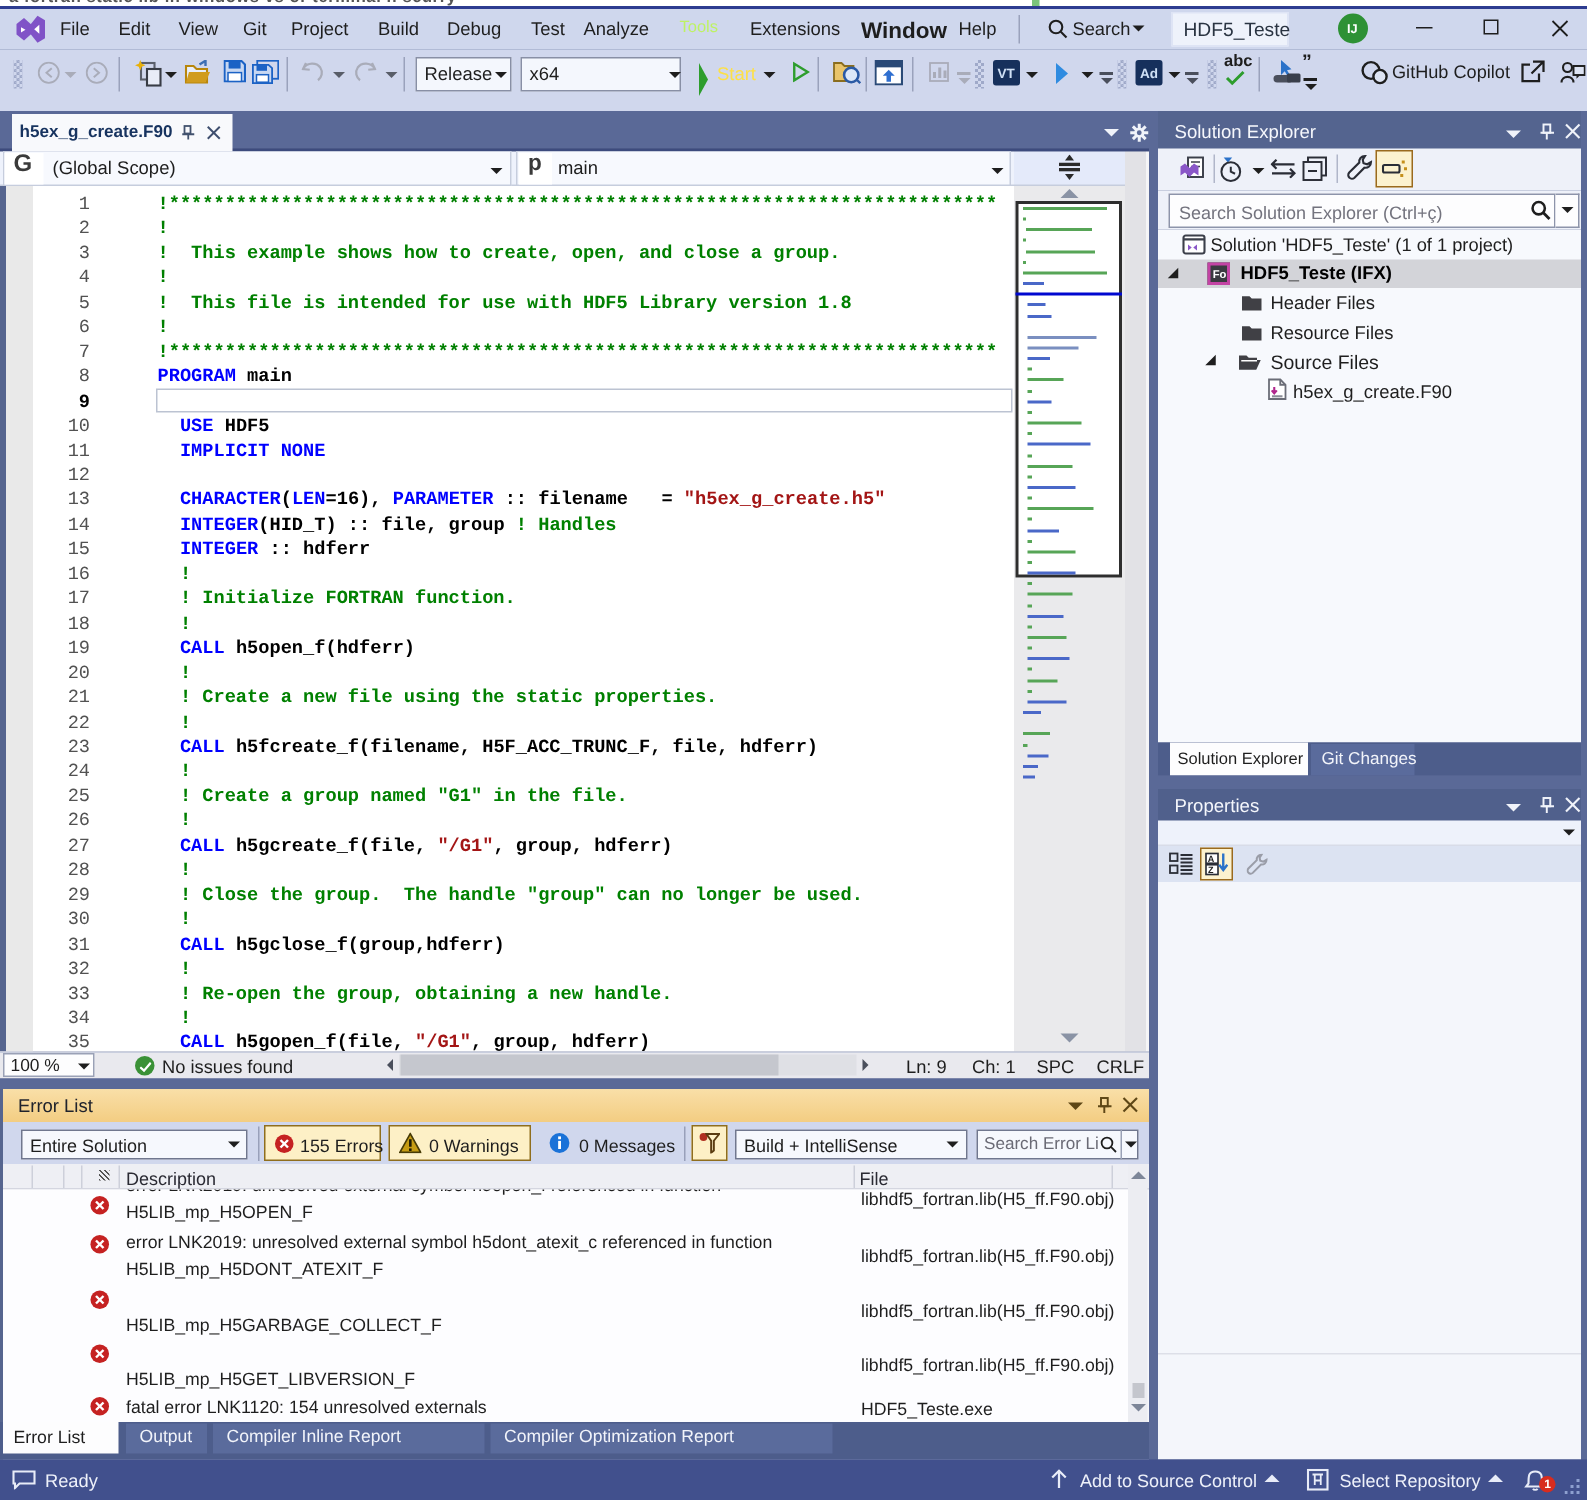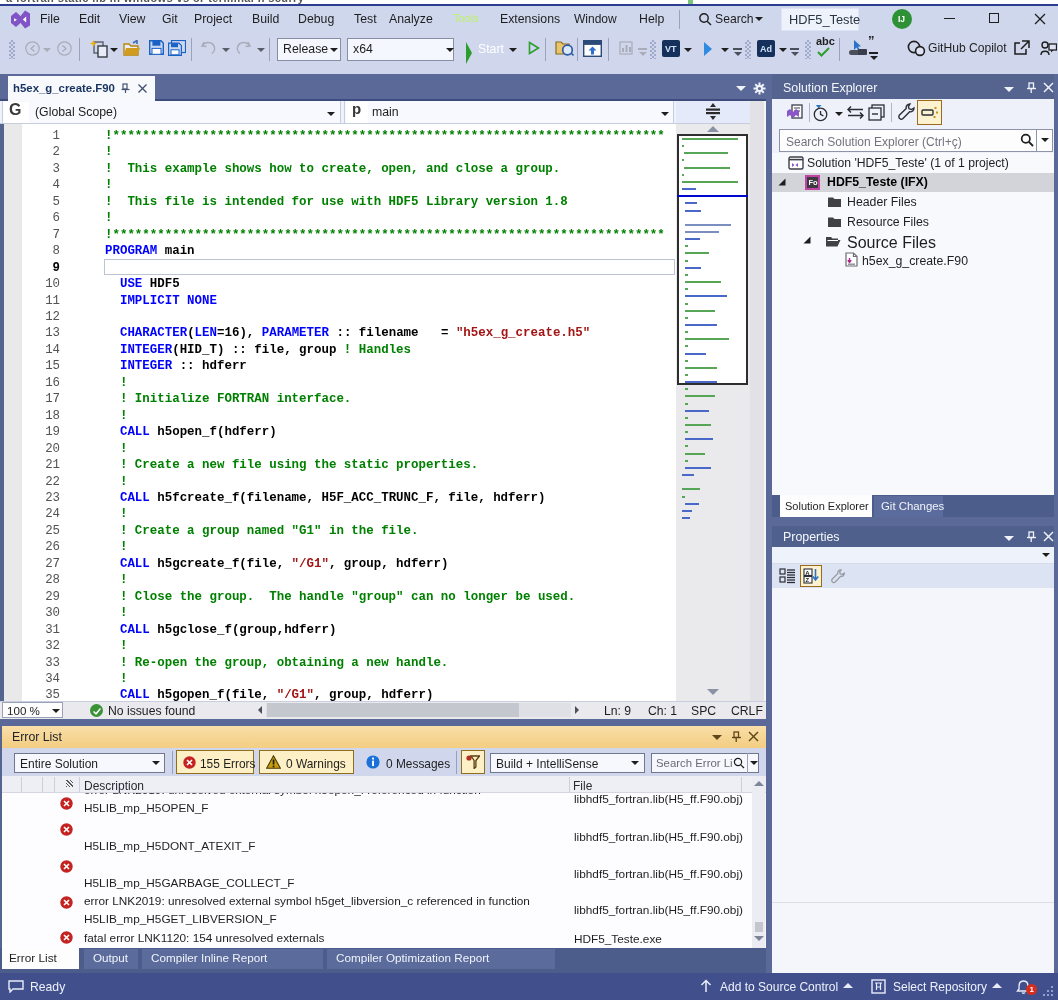--- a/index.html
+++ b/index.html
@@ -24,21 +24,21 @@
 <div class="abs lbl" style="left:79px;top:12px;font-size:12.3px;color:#1e1e1e;font-weight:400;">Edit</div>
 <div class="abs lbl" style="left:119px;top:12px;font-size:12.3px;color:#1e1e1e;font-weight:400;">View</div>
 <div class="abs lbl" style="left:162px;top:12px;font-size:12.3px;color:#1e1e1e;font-weight:400;">Git</div>
 <div class="abs lbl" style="left:194px;top:12px;font-size:12.3px;color:#1e1e1e;font-weight:400;">Project</div>
 <div class="abs lbl" style="left:252px;top:12px;font-size:12.3px;color:#1e1e1e;font-weight:400;">Build</div>
 <div class="abs lbl" style="left:298px;top:12px;font-size:12.3px;color:#1e1e1e;font-weight:400;">Debug</div>
 <div class="abs lbl" style="left:354px;top:12px;font-size:12.3px;color:#1e1e1e;font-weight:400;">Test</div>
 <div class="abs lbl" style="left:389px;top:12px;font-size:12.3px;color:#1e1e1e;font-weight:400;">Analyze</div>
 <div class="abs lbl" style="left:453px;top:12px;font-size:11px;color:#bef264;font-weight:400;">Tools</div>
 <div class="abs lbl" style="left:500px;top:12px;font-size:12.3px;color:#1e1e1e;font-weight:400;">Extensions</div>
-<div class="abs lbl" style="left:574px;top:12px;font-size:12px;color:#1e1e1e;font-weight:400;">Window</div>
+<div class="abs lbl" style="left:574px;top:12px;font-size:15px;color:#1e1e1e;font-weight:700;">Window</div>
 <div class="abs lbl" style="left:639px;top:12px;font-size:12.3px;color:#1e1e1e;font-weight:400;">Help</div>
 <div class="abs" style="left:679px;top:10px;width:1px;height:19px;background:#9aa2bc"></div>
 <svg class="abs" style="left:698px;top:12px" width="14" height="14" viewBox="0 0 14 14">
     <circle cx="6" cy="6" r="4.2" fill="none" stroke="#1e1e1e" stroke-width="1.4"></circle>
     <line x1="9.2" y1="9.2" x2="13" y2="13" stroke="#1e1e1e" stroke-width="1.4"></line>
   </svg>
 <div class="abs lbl" style="left:715px;top:12px;font-size:12.2px;color:#1e1e1e;font-weight:400;">Search</div>
 <div class="abs" style="left:755px;top:17px;width:0;height:0;border-left:4px solid transparent;border-right:4px solid transparent;border-top:4px solid #1e1e1e"></div>
 <div class="abs" style="left:781px;top:8px;width:78px;height:23px;background:#eef2fb;border:1px solid #dee4f5"></div>
 <div class="abs lbl" style="left:789px;top:12px;font-size:12.8px;color:#2a3442;font-weight:400;">HDF5_Teste</div>
@@ -94,21 +94,21 @@
   </svg>
 <div class="abs" style="left:257px;top:48px;width:0;height:0;border-left:4px solid transparent;border-right:4px solid transparent;border-top:4px solid #585d68"></div>
 <div class="abs" style="left:269px;top:38px;width:1px;height:23px;background:#9aa2bc"></div>
 <div class="abs" style="left:277px;top:38px;width:64px;height:23px;background:#f4f7fd;border:1px solid #888fa5"></div>
 <div class="abs lbl" style="left:283px;top:42px;font-size:12.3px;color:#1e1e1e;font-weight:400;">Release</div>
 <div class="abs" style="left:330px;top:48px;width:0;height:0;border-left:4px solid transparent;border-right:4px solid transparent;border-top:4px solid #1e1e1e"></div>
 <div class="abs" style="left:347px;top:38px;width:107px;height:23px;background:#f4f7fd;border:1px solid #888fa5"></div>
 <div class="abs lbl" style="left:353px;top:42px;font-size:12.3px;color:#1e1e1e;font-weight:400;">x64</div>
 <div class="abs" style="left:446px;top:48px;width:0;height:0;border-left:4px solid transparent;border-right:4px solid transparent;border-top:4px solid #1e1e1e"></div>
 <div class="abs" style="left:466px;top:42px;width:0;height:0;border-top:11px solid transparent;border-bottom:11px solid transparent;border-left:6.5px solid #2d9d2d"></div>
-<div class="abs lbl" style="left:478px;top:42px;font-size:12.3px;color:#ffffff;font-weight:400;">Start</div>
+<div class="abs lbl" style="left:478px;top:42px;font-size:12.3px;color:#fde047;font-weight:400;">Start</div>
 <div class="abs" style="left:509px;top:48px;width:0;height:0;border-left:4px solid transparent;border-right:4px solid transparent;border-top:4px solid #1e1e1e"></div>
 <svg class="abs" style="left:528px;top:41px" width="12" height="14" viewBox="0 0 12 14">
     <path d="M1.5 1.5 L10.5 7 L1.5 12.5 Z" fill="none" stroke="#2d9d2d" stroke-width="1.6"></path>
   </svg>
 <div class="abs" style="left:545px;top:38px;width:1px;height:23px;background:#9aa2bc"></div>
 <svg class="abs" style="left:555px;top:40px" width="19" height="17" viewBox="0 0 19 17">
     <path d="M1 2 L6 2 L8 4 L14 4 L14 14 L1 14 Z" fill="#e9c46a" stroke="#8a6d1e" stroke-width="1.2"></path>
     <circle cx="12.5" cy="10" r="4.8" fill="#dce8f8" stroke="#2a5aa5" stroke-width="1.7"></circle>
     <line x1="16" y1="13" x2="18.5" y2="15.5" stroke="#2a5aa5" stroke-width="1.6"></line>
   </svg>
@@ -266,21 +266,21 @@
 <span class="c">!**************************************************************************</span>
 <span class="k">PROGRAM</span><span class="n"> main</span>
 
 <span class="n">  </span><span class="k">USE</span><span class="n"> HDF5</span>
 <span class="n">  </span><span class="k">IMPLICIT NONE</span>
 
 <span class="n">  </span><span class="k">CHARACTER</span><span class="n">(</span><span class="k">LEN</span><span class="n">=16), </span><span class="k">PARAMETER</span><span class="n"> :: filename   = </span><span class="s">"h5ex_g_create.h5"</span>
 <span class="n">  </span><span class="k">INTEGER</span><span class="n">(HID_T) :: file, group </span><span class="c">! Handles</span>
 <span class="n">  </span><span class="k">INTEGER</span><span class="n"> :: hdferr</span>
 <span class="c">  !</span>
-<span class="c">  ! Initialize FORTRAN interface.</span>
+<span class="c">  ! Initialize FORTRAN function.</span>
 <span class="c">  !</span>
 <span class="n">  </span><span class="k">CALL</span><span class="n"> h5open_f(hdferr)</span>
 <span class="c">  !</span>
 <span class="c">  ! Create a new file using the static properties.</span>
 <span class="c">  !</span>
 <span class="n">  </span><span class="k">CALL</span><span class="n"> h5fcreate_f(filename, H5F_ACC_TRUNC_F, file, hdferr)</span>
 <span class="c">  !</span>
 <span class="c">  ! Create a group named "G1" in the file.</span>
 <span class="c">  !</span>
 <span class="n">  </span><span class="k">CALL</span><span class="n"> h5gcreate_f(file, </span><span class="s">"/G1"</span><span class="n">, group, hdferr)</span>
@@ -443,35 +443,35 @@
       <line x1="9" y1="4" x2="4" y2="9" stroke="#fff" stroke-width="1.6"></line>
     </svg>
 <div style="position:absolute;left:82px;top:-10px;font-size:11.8px;color:#1e1e1e;white-space:nowrap;width:480px;overflow:hidden">error LNK2019: unresolved external symbol h5open_f referenced in function</div>
 <div style="position:absolute;left:82px;top:8px;font-size:11.8px;color:#1e1e1e;white-space:nowrap">H5LIB_mp_H5OPEN_F</div>
 <div style="position:absolute;left:572px;top:-1px;font-size:11.8px;color:#1e1e1e;white-space:nowrap">libhdf5_fortran.lib(H5_ff.F90.obj)</div>
 <svg style="position:absolute;left:58px;top:30px" width="13" height="13" viewBox="0 0 13 13">
       <circle cx="6.5" cy="6.5" r="6.2" fill="#c52222"></circle>
       <line x1="4" y1="4" x2="9" y2="9" stroke="#fff" stroke-width="1.6"></line>
       <line x1="9" y1="4" x2="4" y2="9" stroke="#fff" stroke-width="1.6"></line>
     </svg>
+<div style="position:absolute;left:82px;top:28px;font-size:11.8px;color:#1e1e1e;white-space:nowrap;width:480px;overflow:hidden">error LNK2019: unresolved external symbol h5dont_atexit_c referenced in function</div>
 <div style="position:absolute;left:82px;top:46px;font-size:11.8px;color:#1e1e1e;white-space:nowrap">H5LIB_mp_H5DONT_ATEXIT_F</div>
 <div style="position:absolute;left:572px;top:37px;font-size:11.8px;color:#1e1e1e;white-space:nowrap">libhdf5_fortran.lib(H5_ff.F90.obj)</div>
 <svg style="position:absolute;left:58px;top:67px" width="13" height="13" viewBox="0 0 13 13">
       <circle cx="6.5" cy="6.5" r="6.2" fill="#c52222"></circle>
       <line x1="4" y1="4" x2="9" y2="9" stroke="#fff" stroke-width="1.6"></line>
       <line x1="9" y1="4" x2="4" y2="9" stroke="#fff" stroke-width="1.6"></line>
     </svg>
 <div style="position:absolute;left:82px;top:83px;font-size:11.8px;color:#1e1e1e;white-space:nowrap">H5LIB_mp_H5GARBAGE_COLLECT_F</div>
 <div style="position:absolute;left:572px;top:74px;font-size:11.8px;color:#1e1e1e;white-space:nowrap">libhdf5_fortran.lib(H5_ff.F90.obj)</div>
 <svg style="position:absolute;left:58px;top:103px" width="13" height="13" viewBox="0 0 13 13">
       <circle cx="6.5" cy="6.5" r="6.2" fill="#c52222"></circle>
       <line x1="4" y1="4" x2="9" y2="9" stroke="#fff" stroke-width="1.6"></line>
       <line x1="9" y1="4" x2="4" y2="9" stroke="#fff" stroke-width="1.6"></line>
     </svg>
-<div style="position:absolute;left:82px;top:101px;font-size:11.8px;color:#1e1e1e;white-space:nowrap;width:480px;overflow:hidden">error LNK2019: unresolved external symbol h5get_libversion_c referenced in function</div>
 <div style="position:absolute;left:82px;top:119px;font-size:11.8px;color:#1e1e1e;white-space:nowrap">H5LIB_mp_H5GET_LIBVERSION_F</div>
 <div style="position:absolute;left:572px;top:110px;font-size:11.8px;color:#1e1e1e;white-space:nowrap">libhdf5_fortran.lib(H5_ff.F90.obj)</div>
 <svg style="position:absolute;left:58px;top:138px" width="13" height="13" viewBox="0 0 13 13">
       <circle cx="6.5" cy="6.5" r="6.2" fill="#c52222"></circle>
       <line x1="4" y1="4" x2="9" y2="9" stroke="#fff" stroke-width="1.6"></line>
       <line x1="9" y1="4" x2="4" y2="9" stroke="#fff" stroke-width="1.6"></line>
     </svg>
 <div style="position:absolute;left:82px;top:138px;font-size:11.8px;color:#1e1e1e;white-space:nowrap;width:480px;overflow:hidden">fatal error LNK1120: 154 unresolved externals</div>
 <div style="position:absolute;left:572px;top:139px;font-size:11.8px;color:#1e1e1e;white-space:nowrap">HDF5_Teste.exe</div>
 </div>
@@ -570,21 +570,21 @@
     <path d="M1 1.5 L6 1.5 L7.5 3 L14 3 L14 11 L1 11 Z" fill="#404045"></path>
   </svg>
 <div class="abs lbl" style="left:847px;top:214.5px;font-size:12.3px;color:#1e1e1e;font-weight:400;">Resource Files</div>
 <svg class="abs" style="left:802px;top:235px" width="10" height="10" viewBox="0 0 10 10">
     <path d="M8.5 1.5 L8.5 8.5 L1.5 8.5 Z" fill="#1e1e1e"></path>
   </svg>
 <svg class="abs" style="left:825px;top:235px" width="16" height="12" viewBox="0 0 16 12">
     <path d="M1 2 L6 2 L7.5 3.5 L13 3.5 L13 5 L15.5 5 L12.5 11.5 L1 11.5 Z" fill="#404045"></path>
     <path d="M2.5 5.5 L13 5.5" stroke="#fff" stroke-width="1"></path>
   </svg>
-<div class="abs lbl" style="left:847px;top:234px;font-size:16px;color:#1e1e1e;font-weight:400;text-align:right;">Source Files</div>
+<div class="abs lbl" style="left:847px;top:234px;font-size:13px;color:#1e1e1e;font-weight:400;text-align:right;">Source Files</div>
 <svg class="abs" style="left:845px;top:252px" width="13" height="15" viewBox="0 0 13 15">
     <path d="M1 1 L8.5 1 L12 4.5 L12 14 L1 14 Z" fill="#fff" stroke="#6a6d77" stroke-width="1.2"></path>
     <path d="M8.5 1 L8.5 4.5 L12 4.5" fill="none" stroke="#6a6d77" stroke-width="1.2"></path>
     <path d="M4.5 6 L4.5 10 M2.8 8.2 L4.5 10.3 L6.2 8.2" stroke="#b0268c" stroke-width="1.4" fill="none"></path>
     <rect x="3" y="11.5" width="7" height="1.4" fill="#8a8d97"></rect>
   </svg>
 <div class="abs lbl" style="left:862px;top:254px;font-size:12.3px;color:#1e1e1e;font-weight:400;">h5ex_g_create.F90</div>
 <div class="abs" style="left:772px;top:495px;width:282px;height:22px;background:#4d5d8b"></div>
 <div class="abs" style="left:780px;top:495px;width:92px;height:22px;background:#fdfdfe"></div>
 <div class="abs lbl" style="left:785px;top:500px;font-size:11.0px;color:#1e1e1e;font-weight:400;">Solution Explorer</div>

